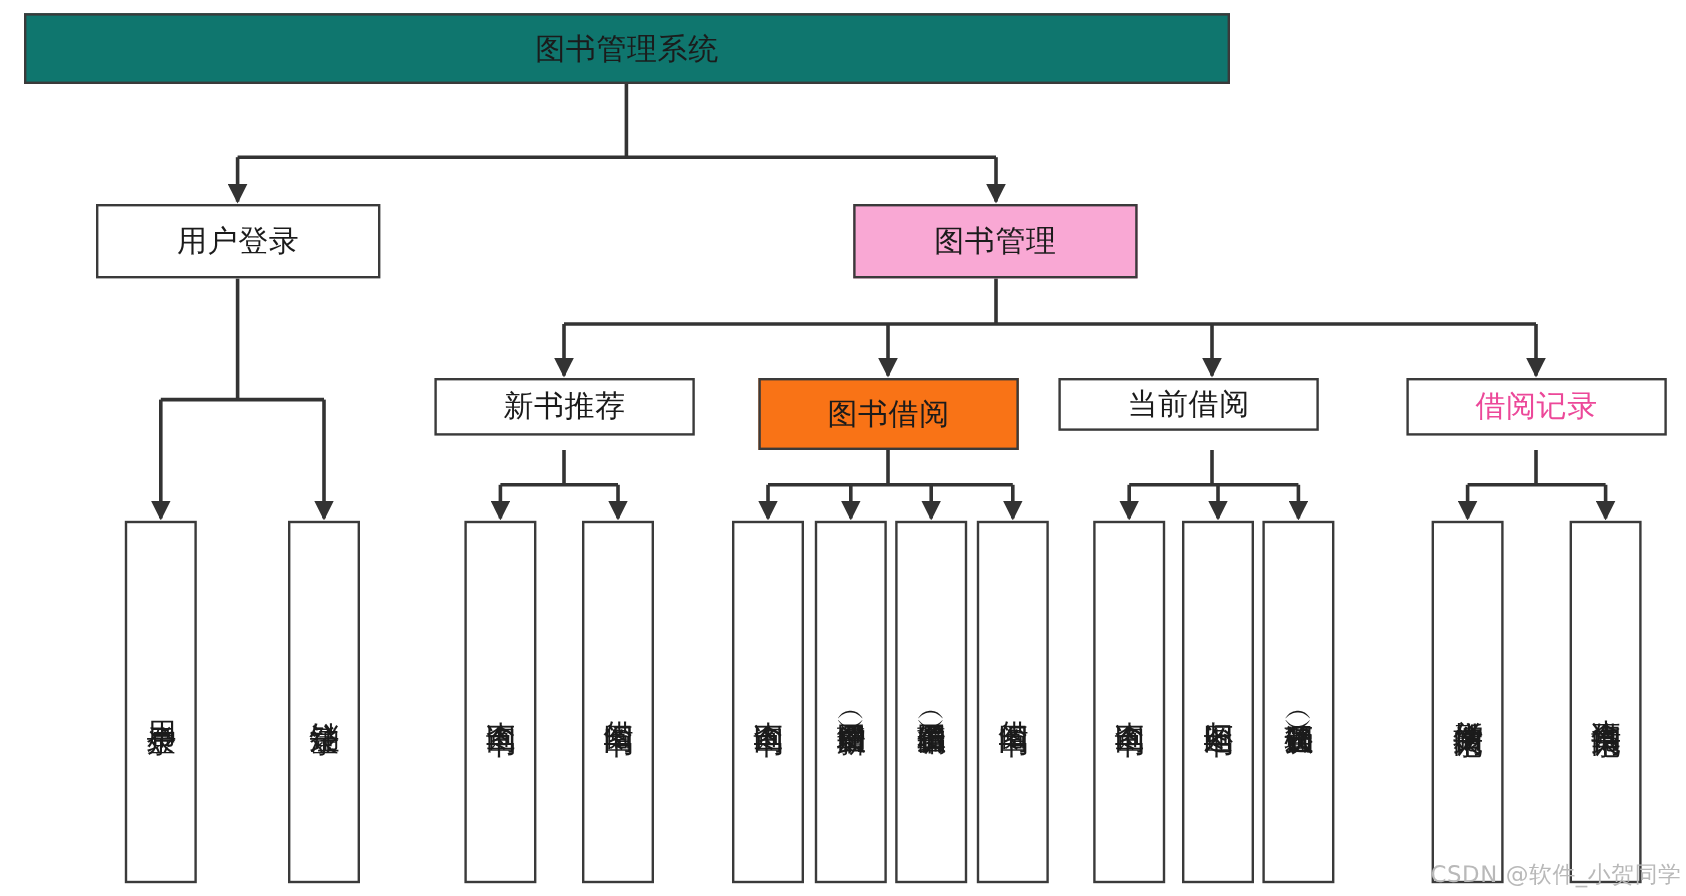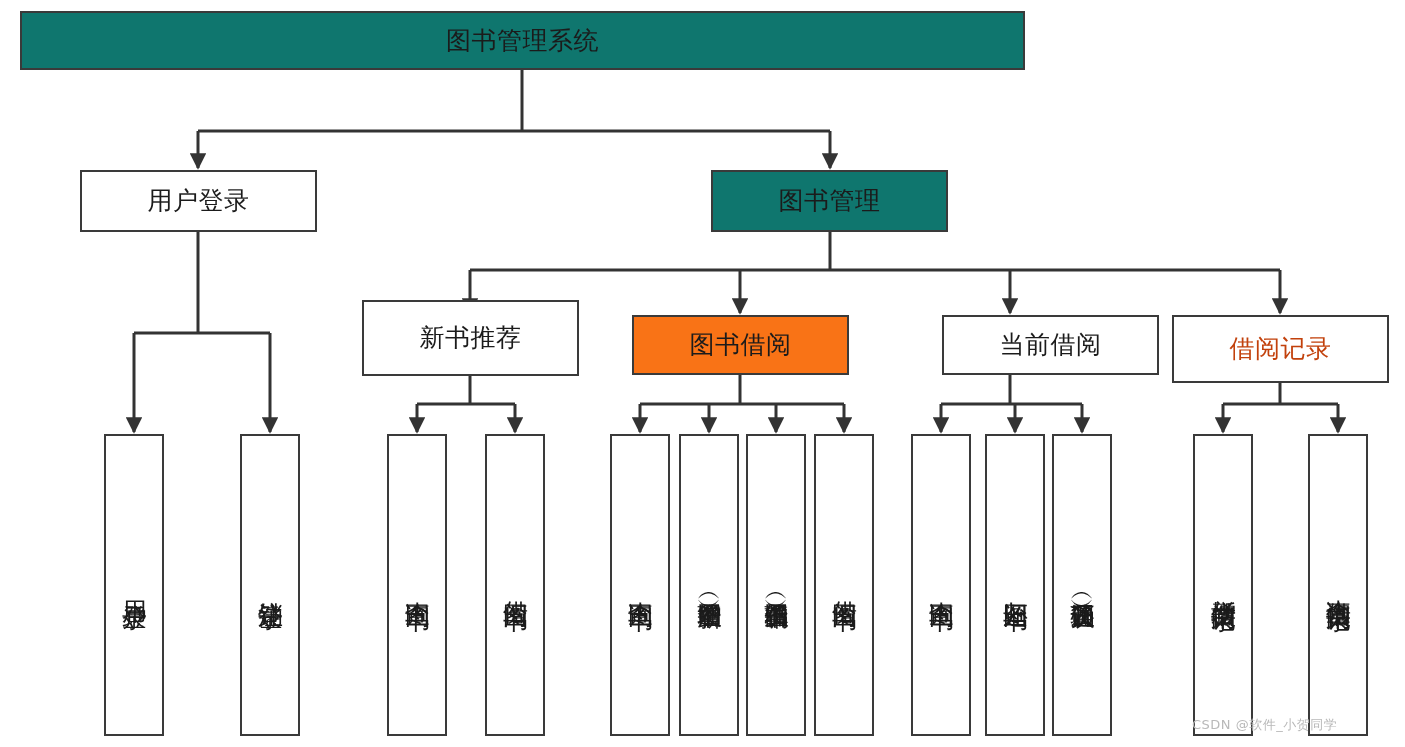--- a/index.html
+++ b/index.html
@@ -50,21 +50,21 @@
     padding: 2px 0;
     white-space: nowrap;
   }
   .node.v.tall {
     font-size: 24px;
     letter-spacing: 0px;
   }
   .watermark {
     position: absolute;
     color: #b9b9b9;
-    font-size: 13px;
+    font-size: 19px;
     letter-spacing: 0.5px;
     white-space: nowrap;
     user-select: none;
   }
 </style>
 </head>
 <body>
 
 <div id="canvas" style="background: rgb(255, 255, 255);">
 
@@ -115,26 +115,26 @@
       <path d="M 1280 375 L 1280 404"></path>
       <path d="M 1223 404 L 1338 404"></path>
       <path d="M 1223 404 L 1223 432" marker-end="url(#arrow)"></path>
       <path d="M 1338 404 L 1338 432" marker-end="url(#arrow)"></path>
     </g>
   </svg>
 
   <div class="node h" style="left: 20px; top: 11px; width: 1005px; height: 59px; border-color: rgb(58, 58, 58); color: rgb(27, 27, 27); background: #0f766e;">图书管理系统</div>
 
   <div class="node h" style="left: 80px; top: 170px; width: 237px; height: 62px; border-color: rgb(58, 58, 58); color: rgb(27, 27, 27); background: rgb(255, 255, 255);">用户登录</div>
-  <div class="node h" style="left: 711px; top: 170px; width: 237px; height: 62px; border-color: rgb(58, 58, 58); color: rgb(27, 27, 27); background: #0f766e;">图书管理</div>
+  <div class="node h" style="left: 711px; top: 170px; width: 237px; height: 62px; border-color: rgb(58, 58, 58); color: rgb(27, 27, 27); background: #f9a8d4;">图书管理</div>
 
-  <div class="node h" style="left: 362px; top: 300px; width: 217px; height: 76px; border-color: rgb(58, 58, 58); color: rgb(27, 27, 27); background: rgb(255, 255, 255);">新书推荐</div>
+  <div class="node h" style="left: 362px; top: 315px; width: 217px; height: 48px; border-color: rgb(58, 58, 58); color: rgb(27, 27, 27); background: rgb(255, 255, 255);">新书推荐</div>
   <div class="node h" style="left: 632px; top: 315px; width: 217px; height: 60px; border-color: rgb(58, 58, 58); color: rgb(27, 27, 27); background: #f97316;">图书借阅</div>
-  <div class="node h" style="left: 942px; top: 315px; width: 217px; height: 60px; border-color: rgb(58, 58, 58); color: rgb(27, 27, 27); background: rgb(255, 255, 255);">当前借阅</div>
-  <div class="node h" style="left: 1172px; top: 315px; width: 217px; height: 68px; border-color: rgb(58, 58, 58); color: #c2410c; background: rgb(255, 255, 255);">借阅记录</div>
+  <div class="node h" style="left: 882px; top: 315px; width: 217px; height: 44px; border-color: rgb(58, 58, 58); color: rgb(27, 27, 27); background: rgb(255, 255, 255);">当前借阅</div>
+  <div class="node h" style="left: 1172px; top: 315px; width: 217px; height: 48px; border-color: rgb(58, 58, 58); color: #ec4899; background: rgb(255, 255, 255);">借阅记录</div>
 
   <div class="node v" style="left: 104px; top: 434px; width: 60px; height: 302px; border-color: rgb(58, 58, 58); color: rgb(27, 27, 27); background: rgb(255, 255, 255);">用户登录</div>
   <div class="node v" style="left: 240px; top: 434px; width: 60px; height: 302px; border-color: rgb(58, 58, 58); color: rgb(27, 27, 27); background: rgb(255, 255, 255);">注销登录</div>
   <div class="node v" style="left: 387px; top: 434px; width: 60px; height: 302px; border-color: rgb(58, 58, 58); color: rgb(27, 27, 27); background: rgb(255, 255, 255);">查询图书</div>
   <div class="node v" style="left: 485px; top: 434px; width: 60px; height: 302px; border-color: rgb(58, 58, 58); color: rgb(27, 27, 27); background: rgb(255, 255, 255);">借阅图书</div>
   <div class="node v" style="left: 610px; top: 434px; width: 60px; height: 302px; border-color: rgb(58, 58, 58); color: rgb(27, 27, 27); background: rgb(255, 255, 255);">查询图书</div>
   <div class="node v tall" style="left: 679px; top: 434px; width: 60px; height: 302px; border-color: rgb(58, 58, 58); color: rgb(27, 27, 27); background: rgb(255, 255, 255);">新增图书（管理员）</div>
   <div class="node v tall" style="left: 746px; top: 434px; width: 60px; height: 302px; border-color: rgb(58, 58, 58); color: rgb(27, 27, 27); background: rgb(255, 255, 255);">编辑图书（管理员）</div>
   <div class="node v" style="left: 814px; top: 434px; width: 60px; height: 302px; border-color: rgb(58, 58, 58); color: rgb(27, 27, 27); background: rgb(255, 255, 255);">借阅图书</div>
   <div class="node v" style="left: 911px; top: 434px; width: 60px; height: 302px; border-color: rgb(58, 58, 58); color: rgb(27, 27, 27); background: rgb(255, 255, 255);">查询图书</div>

